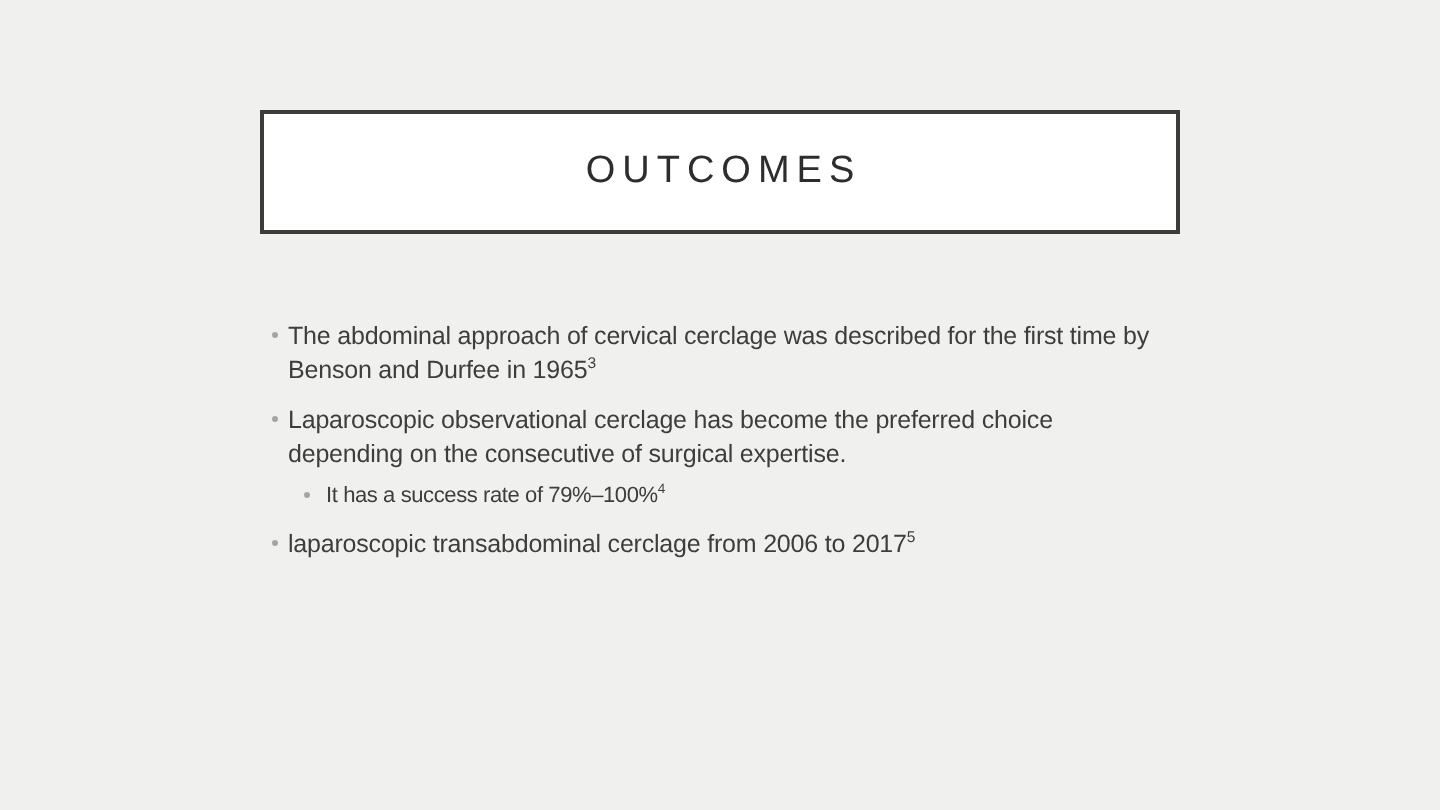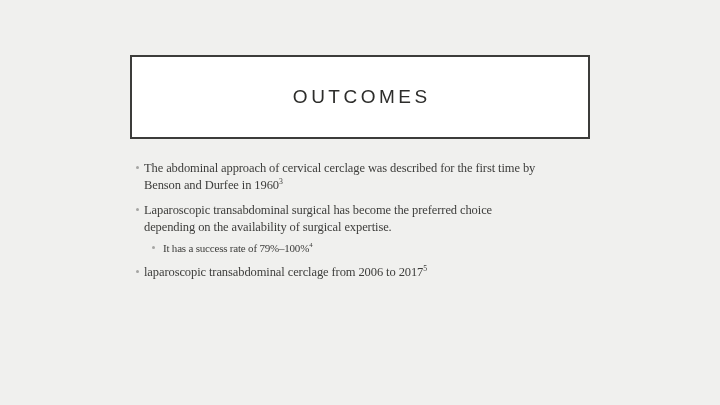--- a/index.html
+++ b/index.html
@@ -18,21 +18,21 @@
     width: 720px;
     height: 405px;
     background: var(--bg, #f0f0ee);
     overflow: hidden;
   }
   .title-box {
     position: absolute;
     left: 130px;
     top: 55px;
     width: 460px;
-    height: 84px;
+    height: 62px;
     box-sizing: border-box;
     background: var(--title-box-bg, #ffffff);
     border: 2px solid var(--title-box-border, #3c3c3a);
     display: flex;
     align-items: center;
     justify-content: center;
     text-align: center;
   }
   .title-text {
     font-size: 19px;
@@ -44,21 +44,20 @@
   }
   .bullets {
     position: absolute;
     left: 131px;
     top: 160px;
     width: 474px;
     list-style: none;
     margin: 0;
     padding: 0;
     color: var(--body-text, #3d3d3b);
-    font-family: Liberation Serif, serif;
   }
   .b { position: relative; }
   .b.l1 {
     padding-left: 13px;
     font-size: 12.5px;
     line-height: 17px;
     letter-spacing: -0.1px;
     margin-top: 8px;
   }
   .b.l2 {
@@ -92,27 +91,27 @@
 
   <div class="title-box">
     <span class="title-text">Outcomes</span>
   </div>
 
   <ul class="bullets">
 
     <li class="b l1">
       <span class="dot"></span>
       <div class="line"><span>The abdominal approach of cervical cerclage was described for the first time by</span></div>
-      <div class="line"><span>Benson and Durfee in 1960</span><sup>3</sup></div>
+      <div class="line"><span>Benson and Durfee in 1965</span><sup>3</sup></div>
     </li>
 
     <li class="b l1">
       <span class="dot"></span>
-      <div class="line"><span>Laparoscopic transabdominal surgical has become the preferred choice</span></div>
-      <div class="line"><span>depending on the availability of surgical expertise.</span></div>
+      <div class="line"><span>Laparoscopic observational cerclage has become the preferred choice</span></div>
+      <div class="line"><span>depending on the consecutive of surgical expertise.</span></div>
     </li>
 
     <li class="b l2">
       <span class="dot"></span>
       <div class="line"><span>It has a success rate of 79%–100%</span><sup>4</sup></div>
     </li>
 
     <li class="b l1">
       <span class="dot"></span>
       <div class="line"><span>laparoscopic transabdominal cerclage from 2006 to 2017</span><sup>5</sup></div>

